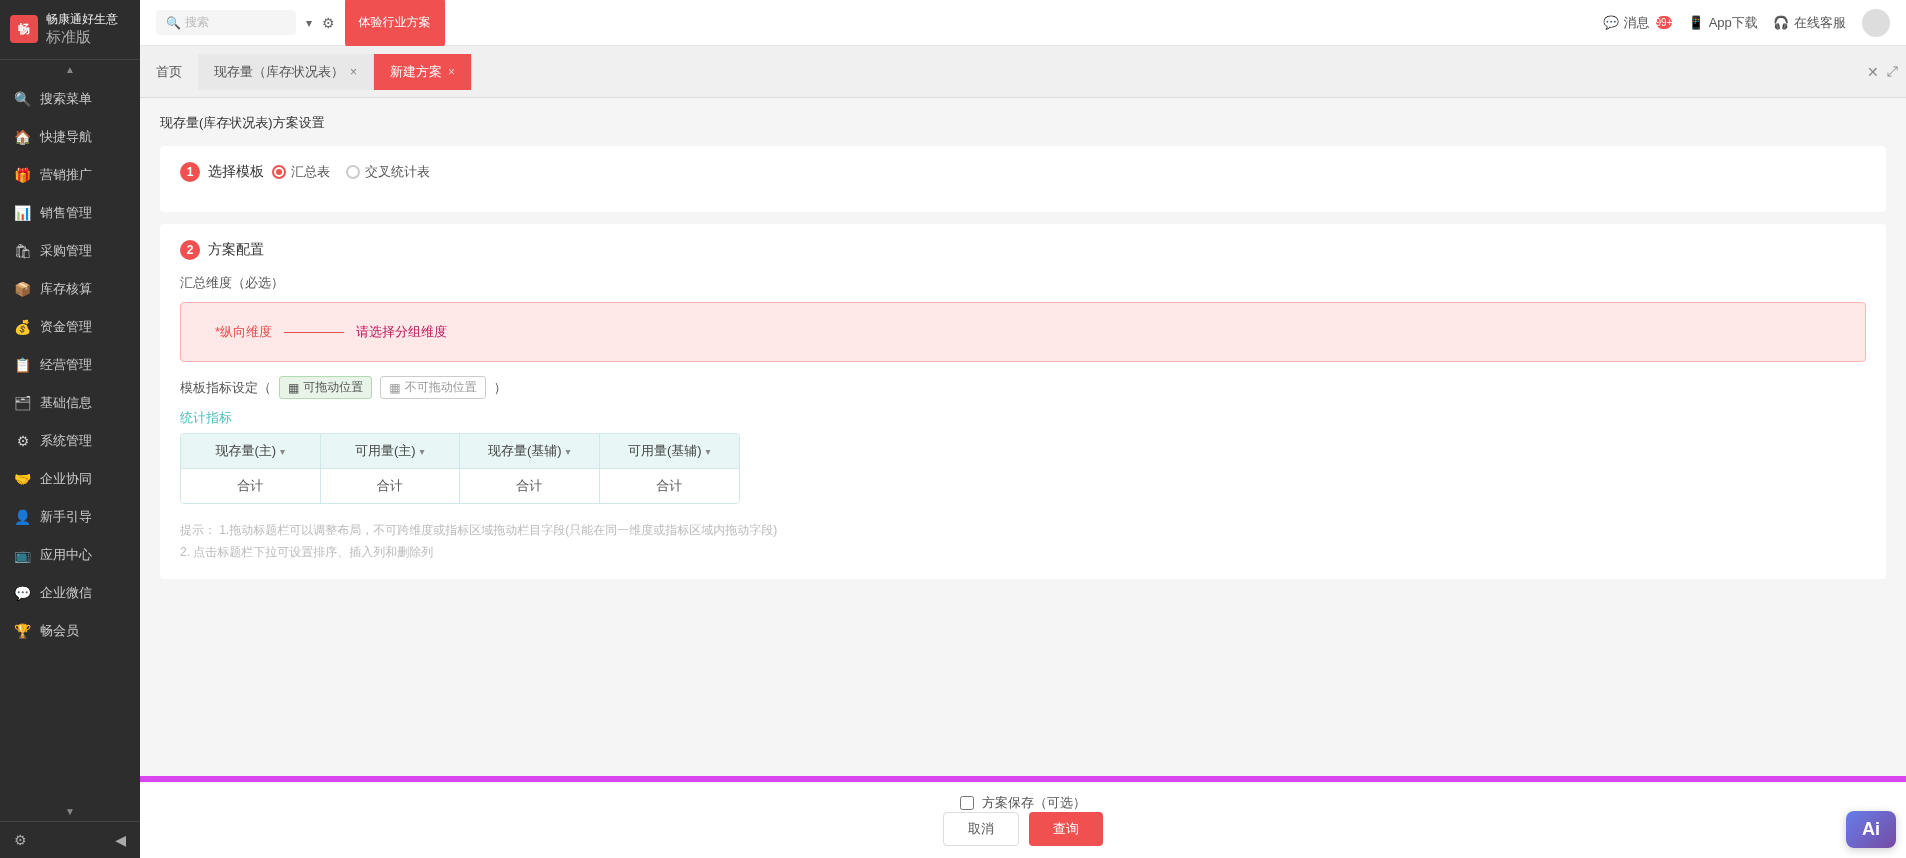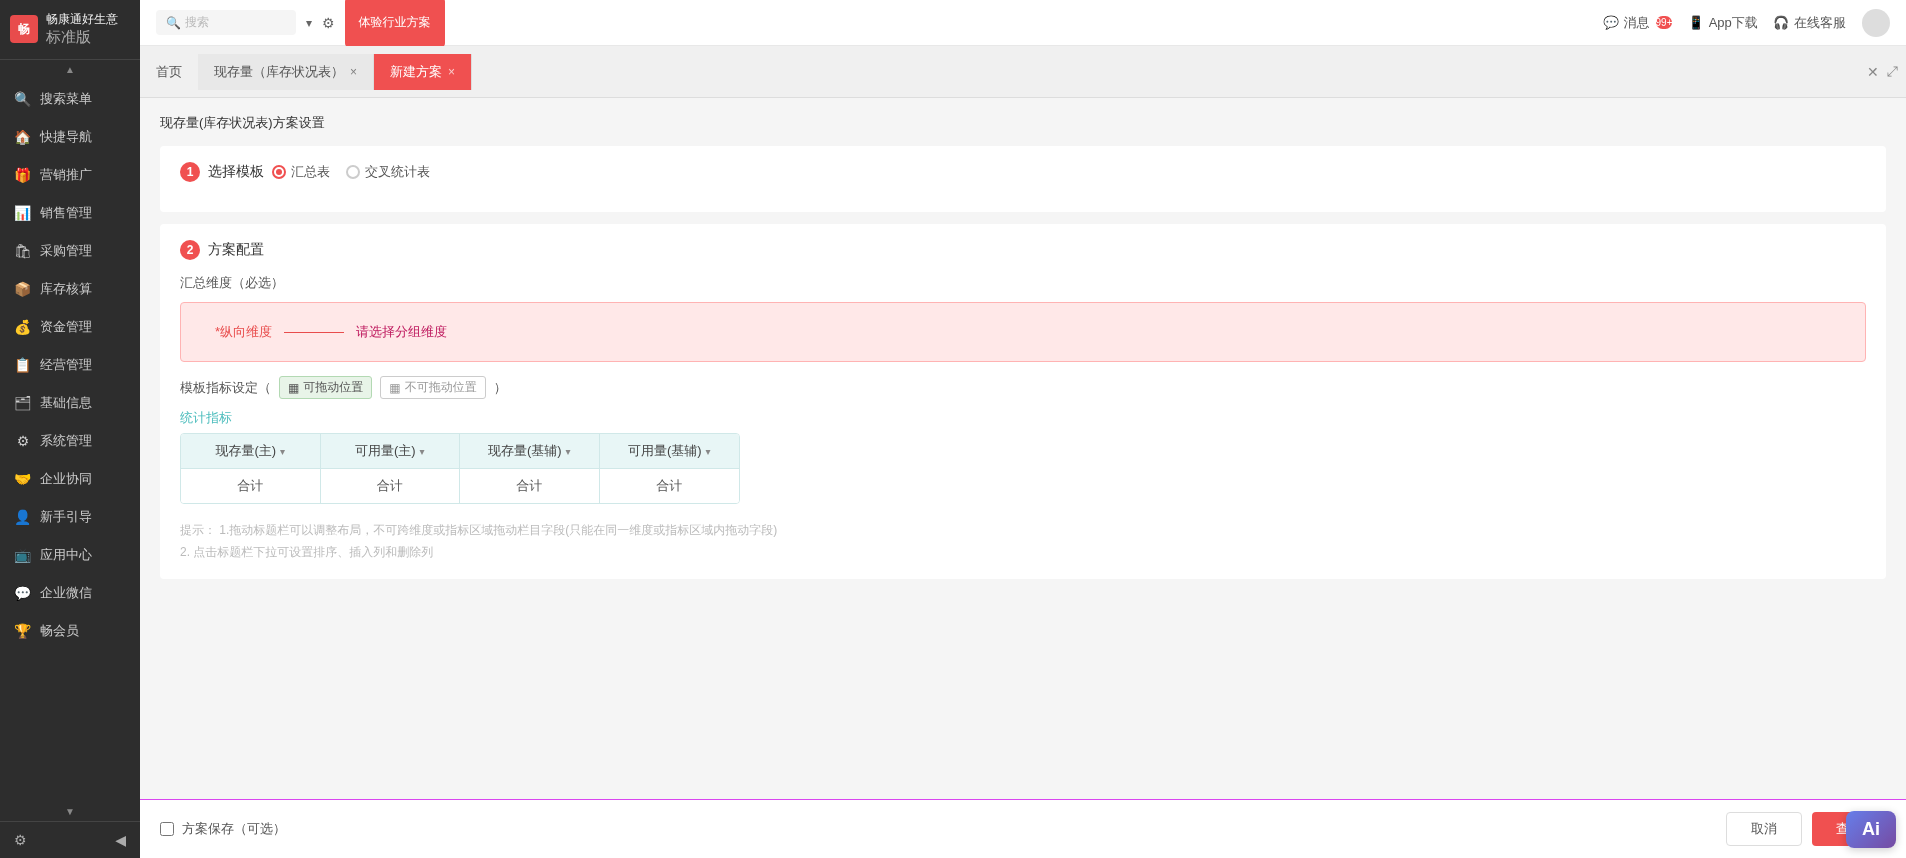--- a/index.html
+++ b/index.html
@@ -211,24 +211,25 @@
       border-right: 1px solid #d0e8e8;
     }
     .stats-cell:last-child { border-right: none; }
 
     
     .tips { margin-top: 16px; font-size: 12px; color: #bbb; line-height: 1.8; }
 
     
     .footer {
       background: white;
-      border-top: 1px solid #d946ef;
+      border-top: 6px solid #d946ef;
       padding: 12px 20px;
       display: flex; align-items: center; justify-content: space-between;
       flex-shrink: 0;
+      flex-direction: column;
     }
     .footer-left { display: flex; align-items: center; gap: 8px; color: #555; font-size: 13px; }
     .footer-checkbox { width: 14px; height: 14px; border: 1px solid #ccc; cursor: pointer; }
     .footer-right { display: flex; gap: 10px; }
     .btn-cancel {
       padding: 7px 24px; border: 1px solid #ddd; background: white;
       color: #555; border-radius: 4px; cursor: pointer; font-size: 13px;
     }
     .btn-query {
       padding: 7px 24px; border: none; background: #f05050;

